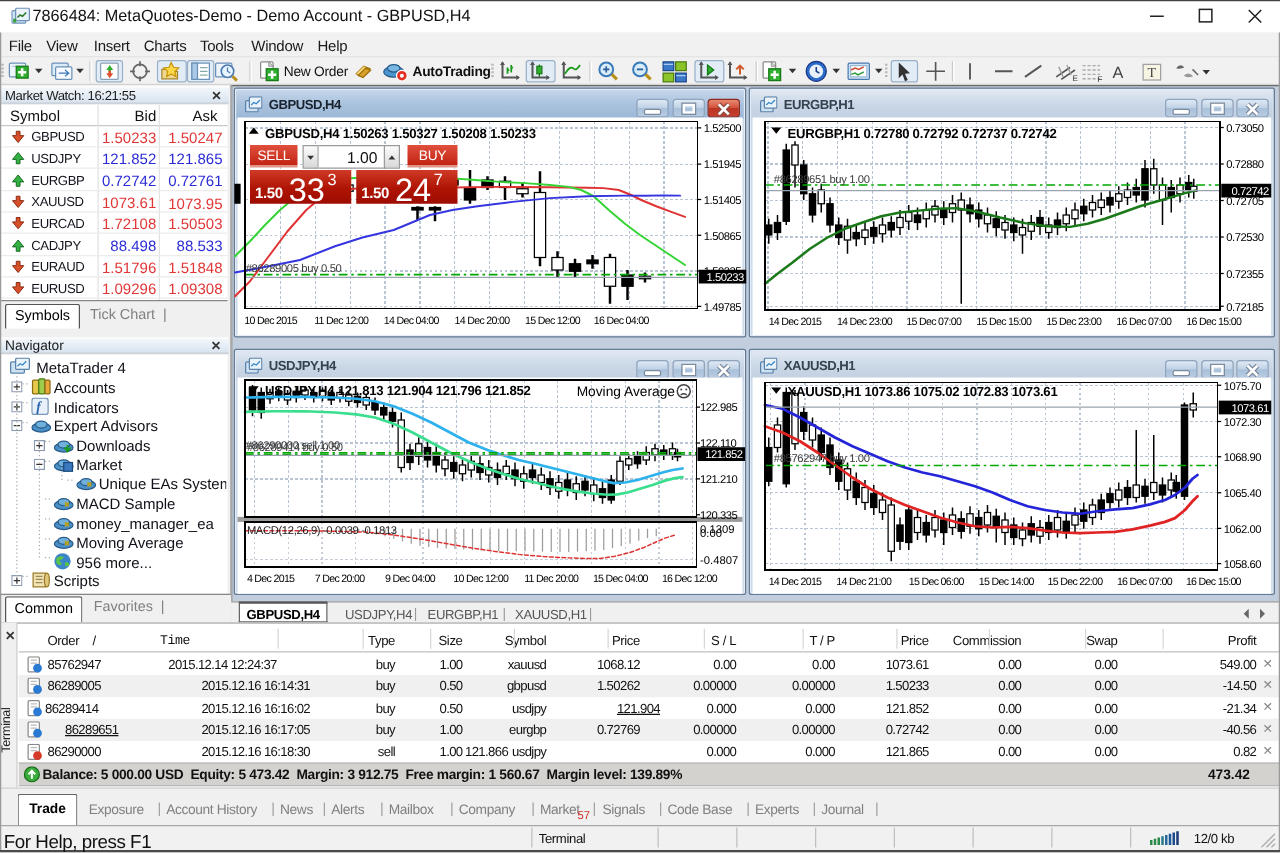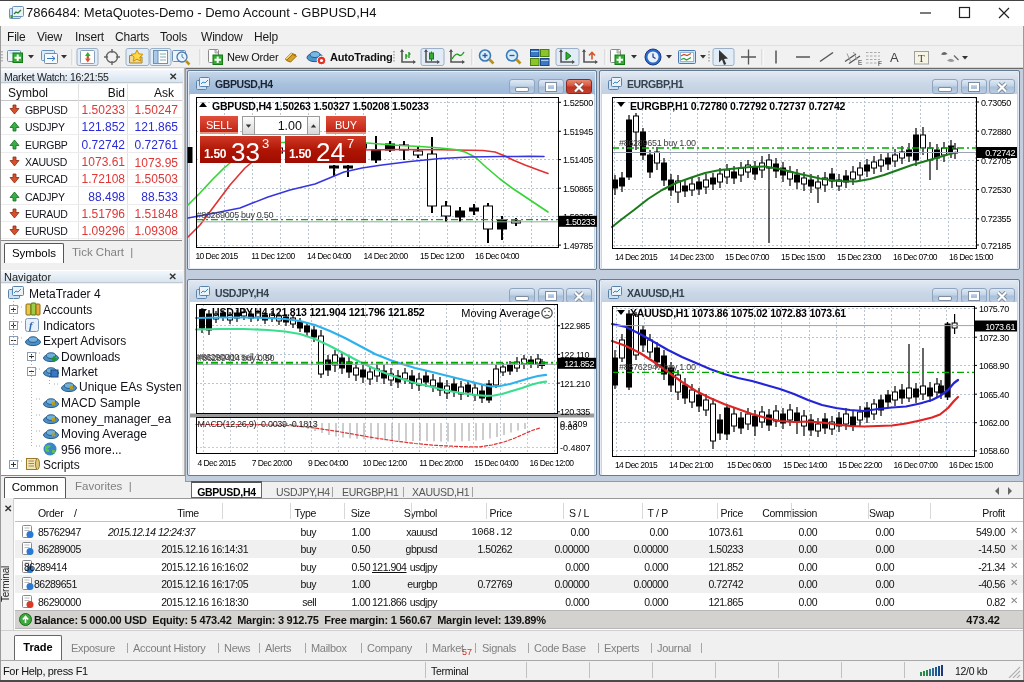--- a/index.html
+++ b/index.html
@@ -1091,21 +1091,21 @@
     <path d="M5,1 L1,5 L5,9 z" fill="#666"></path>
     <path d="M14,1 L18,5 L14,9 z" fill="#666"></path>
   </svg>
 <div class="abs" style="left:0;top:498px;width:1024px;height:164px;background:#fff;border-top:1px solid #999;"></div>
 <div class="abs" style="left:0;top:498px;width:14px;height:141px;background:#f0f0f0;border-right:1px solid #d0d0d0;"></div>
 <div class="abs" style="left:-30px;top:578px;width:72px;height:12px;font-size:10px;letter-spacing:-0.2px;color:#222;transform:rotate(-90deg);transform-origin:50% 50%;text-align:center;">Terminal</div>
 <div class="abs" style="left:4px;top:503px;font-size:10px;font-weight:bold;color:#333;">✕</div>
 <div class="abs" style="left:15px;top:499px;width:1009px;height:23px;border-bottom:1px solid #c0c0c0;background:#fff;"></div>
 <div class="abs" style="left:38px;top:507px;font-size:10.5px;letter-spacing:-0.3px;color:#111;">Order</div>
 <div class="abs" style="left:74px;top:507px;font-size:10.5px;letter-spacing:-0.3px;color:#111;">/</div>
-<div class="abs" style="left:128px;top:507px;width:120px;text-align:center;font-size:10.5px;letter-spacing:-0.3px;color:#111;">Time</div>
+<div class="abs" style="left:128px;top:507px;width:120px;text-align:left;font-size:10.5px;letter-spacing:-0.3px;color:#111;font-family:Liberation Mono, monospace;">Time</div>
 <div class="abs" style="left:196px;top:507px;width:120px;text-align:right;font-size:10.5px;letter-spacing:-0.3px;color:#111;">Type</div>
 <div class="abs" style="left:250px;top:507px;width:120px;text-align:right;font-size:10.5px;letter-spacing:-0.3px;color:#111;">Size</div>
 <div class="abs" style="left:317px;top:507px;width:120px;text-align:right;font-size:10.5px;letter-spacing:-0.3px;color:#111;">Symbol</div>
 <div class="abs" style="left:392px;top:507px;width:120px;text-align:right;font-size:10.5px;letter-spacing:-0.3px;color:#111;">Price</div>
 <div class="abs" style="left:469px;top:507px;width:120px;text-align:right;font-size:10.5px;letter-spacing:-0.3px;color:#111;">S / L</div>
 <div class="abs" style="left:548px;top:507px;width:120px;text-align:right;font-size:10.5px;letter-spacing:-0.3px;color:#111;">T / P</div>
 <div class="abs" style="left:623px;top:507px;width:120px;text-align:right;font-size:10.5px;letter-spacing:-0.3px;color:#111;">Price</div>
 <div class="abs" style="left:697px;top:507px;width:120px;text-align:right;font-size:10.5px;letter-spacing:-0.3px;color:#111;">Commission</div>
 <div class="abs" style="left:774px;top:507px;width:120px;text-align:right;font-size:10.5px;letter-spacing:-0.3px;color:#111;">Swap</div>
 <div class="abs" style="left:885px;top:507px;width:120px;text-align:right;font-size:10.5px;letter-spacing:-0.3px;color:#111;">Profit</div>
@@ -1121,25 +1121,25 @@
 <div class="abs" style="left:868px;top:503px;width:1px;height:16px;background:#d8d8d8;"></div>
 <div class="abs" style="left:930px;top:503px;width:1px;height:16px;background:#d8d8d8;"></div>
 <div class="abs" style="left:15px;top:522.5px;width:1009px;height:17.5px;background:#ffffff;"></div>
 <svg class="abs" style="left:21px;top:524.5px" width="13" height="14">
     <rect x="1.5" y="0.5" width="9" height="12" rx="1" fill="#fff" stroke="#8a8a8a"></rect>
     <line x1="3.5" y1="3" x2="8.5" y2="3" stroke="#bbb"></line>
     <line x1="3.5" y1="5.5" x2="8.5" y2="5.5" stroke="#bbb"></line>
     <circle cx="9" cy="9.5" r="3.5" fill="#2a7ad4"></circle>
   </svg>
 <div class="abs" style="left:38px;top:525.5px;font-size:10.5px;letter-spacing:-0.5px;color:#111;">85762947</div>
-<div class="abs" style="left:108px;top:525.5px;width:140px;text-align:left;font-size:10.5px;letter-spacing:-0.5px;color:#111;font-style:italic;">2015.12.14 12:24:37</div>
+<div class="abs" style="left:108px;top:525.5px;width:140px;text-align:center;font-size:10.5px;letter-spacing:-0.5px;color:#111;">2015.12.14 12:24:37</div>
 <div class="abs" style="left:176px;top:525.5px;width:140px;text-align:right;font-size:10.5px;letter-spacing:-0.5px;color:#111;">buy</div>
 <div class="abs" style="left:230px;top:525.5px;width:140px;text-align:right;font-size:10.5px;letter-spacing:-0.5px;color:#111;">1.00</div>
 <div class="abs" style="left:297px;top:525.5px;width:140px;text-align:right;font-size:10.5px;letter-spacing:-0.5px;color:#111;">xauusd</div>
-<div class="abs" style="left:372px;top:525.5px;width:140px;text-align:right;font-size:10.5px;letter-spacing:-0.5px;color:#111;font-family:Liberation Mono, monospace;">1068.12</div>
+<div class="abs" style="left:372px;top:525.5px;width:140px;text-align:right;font-size:10.5px;letter-spacing:-0.5px;color:#111;">1068.12</div>
 <div class="abs" style="left:449px;top:525.5px;width:140px;text-align:right;font-size:10.5px;letter-spacing:-0.5px;color:#111;">0.00</div>
 <div class="abs" style="left:528px;top:525.5px;width:140px;text-align:right;font-size:10.5px;letter-spacing:-0.5px;color:#111;">0.00</div>
 <div class="abs" style="left:603px;top:525.5px;width:140px;text-align:right;font-size:10.5px;letter-spacing:-0.5px;color:#111;">1073.61</div>
 <div class="abs" style="left:677px;top:525.5px;width:140px;text-align:right;font-size:10.5px;letter-spacing:-0.5px;color:#111;">0.00</div>
 <div class="abs" style="left:754px;top:525.5px;width:140px;text-align:right;font-size:10.5px;letter-spacing:-0.5px;color:#111;">0.00</div>
 <div class="abs" style="left:865px;top:525.5px;width:140px;text-align:right;font-size:10.5px;letter-spacing:-0.5px;color:#111;">549.00</div>
 <div class="abs" style="left:1010px;top:524.5px;font-size:10px;color:#888;">✕</div>
 <div class="abs" style="left:15px;top:540.0px;width:1009px;height:17.5px;background:#f0f0f0;"></div>
 <svg class="abs" style="left:21px;top:542.0px" width="13" height="14">
     <rect x="1.5" y="0.5" width="9" height="12" rx="1" fill="#fff" stroke="#8a8a8a"></rect>
@@ -1160,41 +1160,41 @@
 <div class="abs" style="left:754px;top:543.0px;width:140px;text-align:right;font-size:10.5px;letter-spacing:-0.5px;color:#111;">0.00</div>
 <div class="abs" style="left:865px;top:543.0px;width:140px;text-align:right;font-size:10.5px;letter-spacing:-0.5px;color:#111;">-14.50</div>
 <div class="abs" style="left:1010px;top:542.0px;font-size:10px;color:#888;">✕</div>
 <div class="abs" style="left:15px;top:557.5px;width:1009px;height:17.5px;background:#ffffff;"></div>
 <svg class="abs" style="left:21px;top:559.5px" width="13" height="14">
     <rect x="1.5" y="0.5" width="9" height="12" rx="1" fill="#fff" stroke="#8a8a8a"></rect>
     <line x1="3.5" y1="3" x2="8.5" y2="3" stroke="#bbb"></line>
     <line x1="3.5" y1="5.5" x2="8.5" y2="5.5" stroke="#bbb"></line>
     <circle cx="9" cy="9.5" r="3.5" fill="#2a7ad4"></circle>
   </svg>
-<div class="abs" style="left:24px;top:560.5px;font-size:10.5px;letter-spacing:-0.5px;color:#111;">86289414</div>
+<div class="abs" style="left:36px;top:560.5px;font-size:10.5px;letter-spacing:-0.5px;color:#111;">86289414</div>
 <div class="abs" style="left:108px;top:560.5px;width:140px;text-align:right;font-size:10.5px;letter-spacing:-0.5px;color:#111;">2015.12.16 16:16:02</div>
 <div class="abs" style="left:176px;top:560.5px;width:140px;text-align:right;font-size:10.5px;letter-spacing:-0.5px;color:#111;">buy</div>
 <div class="abs" style="left:230px;top:560.5px;width:140px;text-align:right;font-size:10.5px;letter-spacing:-0.5px;color:#111;">0.50</div>
 <div class="abs" style="left:297px;top:560.5px;width:140px;text-align:right;font-size:10.5px;letter-spacing:-0.5px;color:#111;">usdjpy</div>
-<div class="abs" style="left:372px;top:560.5px;width:140px;text-align:left;font-size:10.5px;letter-spacing:-0.5px;color:#111;text-decoration:underline;">121.904</div>
+<div class="abs" style="left:388px;top:560.5px;width:140px;text-align:right;font-size:10.5px;letter-spacing:-0.5px;color:#111;text-decoration:underline;">121.904</div>
 <div class="abs" style="left:449px;top:560.5px;width:140px;text-align:right;font-size:10.5px;letter-spacing:-0.5px;color:#111;">0.000</div>
 <div class="abs" style="left:528px;top:560.5px;width:140px;text-align:right;font-size:10.5px;letter-spacing:-0.5px;color:#111;">0.000</div>
 <div class="abs" style="left:603px;top:560.5px;width:140px;text-align:right;font-size:10.5px;letter-spacing:-0.5px;color:#111;">121.852</div>
 <div class="abs" style="left:677px;top:560.5px;width:140px;text-align:right;font-size:10.5px;letter-spacing:-0.5px;color:#111;">0.00</div>
 <div class="abs" style="left:754px;top:560.5px;width:140px;text-align:right;font-size:10.5px;letter-spacing:-0.5px;color:#111;">0.00</div>
 <div class="abs" style="left:865px;top:560.5px;width:140px;text-align:right;font-size:10.5px;letter-spacing:-0.5px;color:#111;">-21.34</div>
 <div class="abs" style="left:1010px;top:559.5px;font-size:10px;color:#888;">✕</div>
 <div class="abs" style="left:15px;top:575.0px;width:1009px;height:17.5px;background:#f0f0f0;"></div>
 <svg class="abs" style="left:21px;top:577.0px" width="13" height="14">
     <rect x="1.5" y="0.5" width="9" height="12" rx="1" fill="#fff" stroke="#8a8a8a"></rect>
     <line x1="3.5" y1="3" x2="8.5" y2="3" stroke="#bbb"></line>
     <line x1="3.5" y1="5.5" x2="8.5" y2="5.5" stroke="#bbb"></line>
     <circle cx="9" cy="9.5" r="3.5" fill="#2a7ad4"></circle>
   </svg>
-<div class="abs" style="left:34px;top:578.0px;font-size:10.5px;letter-spacing:-0.5px;color:#111;">86289651</div>
+<div class="abs" style="left:52px;top:578.0px;font-size:10.5px;letter-spacing:-0.5px;color:#111;text-decoration:underline;">86289651</div>
 <div class="abs" style="left:108px;top:578.0px;width:140px;text-align:right;font-size:10.5px;letter-spacing:-0.5px;color:#111;">2015.12.16 16:17:05</div>
 <div class="abs" style="left:176px;top:578.0px;width:140px;text-align:right;font-size:10.5px;letter-spacing:-0.5px;color:#111;">buy</div>
 <div class="abs" style="left:230px;top:578.0px;width:140px;text-align:right;font-size:10.5px;letter-spacing:-0.5px;color:#111;">1.00</div>
 <div class="abs" style="left:297px;top:578.0px;width:140px;text-align:right;font-size:10.5px;letter-spacing:-0.5px;color:#111;">eurgbp</div>
 <div class="abs" style="left:372px;top:578.0px;width:140px;text-align:right;font-size:10.5px;letter-spacing:-0.5px;color:#111;">0.72769</div>
 <div class="abs" style="left:449px;top:578.0px;width:140px;text-align:right;font-size:10.5px;letter-spacing:-0.5px;color:#111;">0.00000</div>
 <div class="abs" style="left:528px;top:578.0px;width:140px;text-align:right;font-size:10.5px;letter-spacing:-0.5px;color:#111;">0.00000</div>
 <div class="abs" style="left:603px;top:578.0px;width:140px;text-align:right;font-size:10.5px;letter-spacing:-0.5px;color:#111;">0.72742</div>
 <div class="abs" style="left:677px;top:578.0px;width:140px;text-align:right;font-size:10.5px;letter-spacing:-0.5px;color:#111;">0.00</div>
 <div class="abs" style="left:754px;top:578.0px;width:140px;text-align:right;font-size:10.5px;letter-spacing:-0.5px;color:#111;">0.00</div>
@@ -1247,21 +1247,21 @@
 <div class="abs" style="left:360px;top:641px;font-size:11.5px;color:#a0a0a0;">|</div>
 <div class="abs" style="left:425px;top:641px;font-size:11.5px;color:#a0a0a0;">|</div>
 <div class="abs" style="left:474px;top:641px;font-size:11.5px;color:#a0a0a0;">|</div>
 <div class="abs" style="left:527px;top:641px;font-size:11.5px;color:#a0a0a0;">|</div>
 <div class="abs" style="left:597px;top:641px;font-size:11.5px;color:#a0a0a0;">|</div>
 <div class="abs" style="left:650px;top:641px;font-size:11.5px;color:#a0a0a0;">|</div>
 <div class="abs" style="left:700px;top:641px;font-size:11.5px;color:#a0a0a0;">|</div>
 <div class="abs" style="left:462px;top:647px;font-size:9px;color:#d03020;">57</div>
 <div class="abs" style="left:0;top:660px;width:1024px;height:20px;background:#f2f1f1;border-top:1px solid #a8a8a8;"></div>
 <div class="abs" style="left:0;top:680px;width:1024px;height:2px;background:#4a4a4a;"></div>
-<div class="abs" style="left:3px;top:665px;font-size:11px;letter-spacing:-0.35px;color:#111;">For Help, press F1</div>
+<div class="abs" style="left:3px;top:665px;font-size:15px;letter-spacing:-0.35px;color:#111;">For Help, press F1</div>
 <div class="abs" style="left:431px;top:665px;font-size:10.5px;letter-spacing:-0.3px;color:#111;">Terminal</div>
 <div class="abs" style="left:425px;top:662px;width:1px;height:16px;background:#c0c0c0;"></div>
 <div class="abs" style="left:526px;top:662px;width:1px;height:16px;background:#c0c0c0;"></div>
 <div class="abs" style="left:589px;top:662px;width:1px;height:16px;background:#c0c0c0;"></div>
 <div class="abs" style="left:652px;top:662px;width:1px;height:16px;background:#c0c0c0;"></div>
 <div class="abs" style="left:715px;top:662px;width:1px;height:16px;background:#c0c0c0;"></div>
 <div class="abs" style="left:778px;top:662px;width:1px;height:16px;background:#c0c0c0;"></div>
 <div class="abs" style="left:841px;top:662px;width:1px;height:16px;background:#c0c0c0;"></div>
 <div class="abs" style="left:904px;top:662px;width:1px;height:16px;background:#c0c0c0;"></div>
 <svg class="abs" style="left:918px;top:664px" width="30" height="13">

